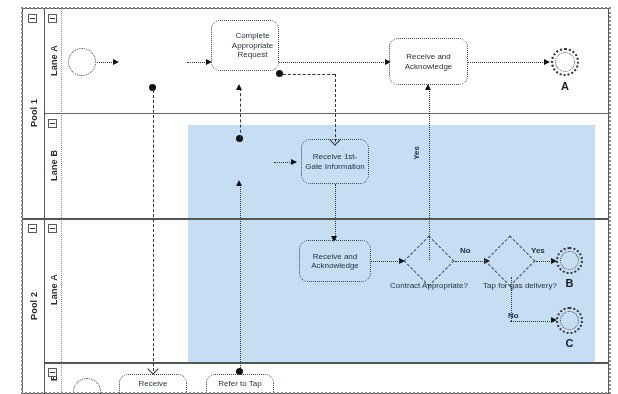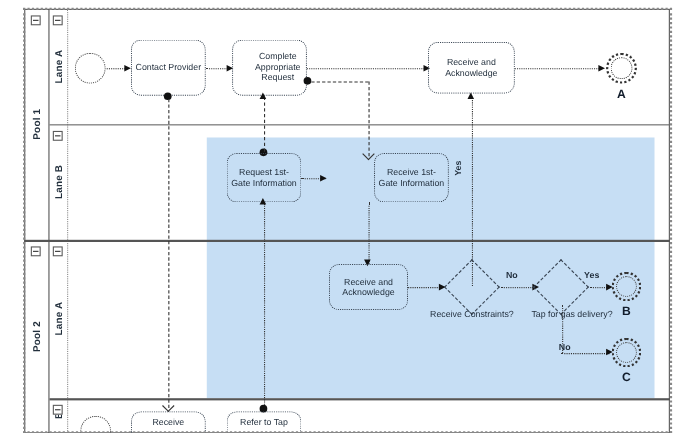--- a/index.html
+++ b/index.html
@@ -95,26 +95,25 @@
   <div class="collapse" style="left:48px;top:119px;"></div>
   <div class="collapse" style="left:28px;top:224px;"></div>
   <div class="collapse" style="left:48px;top:224px;"></div>
   <div class="collapse" style="left:48px;top:368px;"></div>
 
   <div class="start-ev" style="left:68px;top:48px;width:28px;height:28px;"></div>
 
   <div class="conn-h" style="left:97px;top:62px;width:19px;"></div>
   <div class="arrow-r" style="left:113px;top:58.5px;"></div>
 
-  <div class="task" style="left:119px;top:36px;width:68px;height:51px;">Contact Provider</div>
 
   <div class="conn-h" style="left:187px;top:62px;width:22px;"></div>
   <div class="arrow-r" style="left:206px;top:58.5px;"></div>
 
-  <div class="task" style="left:211px;top:36px;width:68px;height:51px;padding-left:18px;">Complete Appropriate Request</div>
+  <div class="task" style="left:211px;top:20px;width:68px;height:51px;padding-left:18px;">Complete Appropriate Request</div>
 
   <div class="conn-h" style="left:279px;top:62px;width:109px;"></div>
   <div class="arrow-r" style="left:385px;top:58.5px;"></div>
 
   <div class="task" style="left:389px;top:38px;width:79px;height:47px;">Receive and Acknowledge</div>
 
   <div class="conn-h" style="left:468px;top:62px;width:79px;"></div>
   <div class="arrow-r" style="left:544px;top:58.5px;"></div>
 
   <div class="end-ev" style="left:551px;top:48px;width:28px;height:28px;"></div>
@@ -126,45 +125,44 @@
 
   <div class="dot" style="left:276px;top:70px;"></div>
   <div class="msg-h" style="left:283px;top:73.5px;width:52px;"></div>
   <div class="msg-v" style="left:334.5px;top:73.5px;height:68px;"></div>
   <div class="arrow-d-open" style="left:331px;top:136px;"></div>
 
   <div class="dot" style="left:236px;top:135px;"></div>
   <div class="msg-v" style="left:239.5px;top:88px;height:50px;"></div>
   <div class="arrow-u" style="left:236px;top:84px;"></div>
 
-  <div class="task" style="left:206px;top:139px;width:68px;height:45px;">Request 1st-Gate Information</div>
 
   <div class="conn-h" style="left:274px;top:162px;width:22px;"></div>
   <div class="arrow-r" style="left:291px;top:158.5px;"></div>
 
-  <div class="task" style="left:301px;top:139px;width:68px;height:45px;margin-left:39px;">Receive 1st-Gate Information</div>
+  <div class="task" style="left:301px;top:139px;width:68px;height:45px;">Receive 1st-Gate Information</div>
 
   <div class="conn-v" style="left:239.5px;top:184px;height:186px;"></div>
   <div class="arrow-u" style="left:236px;top:180px;"></div>
   <div class="dot" style="left:236px;top:368px;"></div>
 
   <div class="conn-v" style="left:334.5px;top:184px;height:56px;"></div>
   <div class="arrow-d" style="left:331px;top:236px;"></div>
 
   <div class="conn-v" style="left:428.5px;top:88px;height:172px;"></div>
   <div class="arrow-u" style="left:425px;top:84px;"></div>
   <div class="edgelabel vert" style="left:412px;top:146px;">Yes</div>
 
   <div class="task" style="left:299px;top:240px;width:72px;height:42px;">Receive and Acknowledge</div>
 
   <div class="conn-h" style="left:371px;top:261px;width:31px;"></div>
   <div class="arrow-r" style="left:399px;top:257.5px;"></div>
 
   <div class="gw" style="left:411px;top:243px;width:36px;height:36px;"></div>
-  <div class="gwlabel" style="left:389px;top:281px;width:80px;">Receive Constraints?</div>
+  <div class="gwlabel" style="left:389px;top:281px;width:80px;">Contract Appropriate?</div>
 
   <div class="conn-h" style="left:455px;top:261px;width:32px;"></div>
   <div class="arrow-r" style="left:484px;top:257.5px;"></div>
   <div class="edgelabel" style="left:460px;top:246px;">No</div>
 
   <div class="gw" style="left:492px;top:243px;width:36px;height:36px;"></div>
   <div class="gwlabel" style="left:480px;top:281px;width:80px;">Tap for gas delivery?</div>
 
   <div class="conn-h" style="left:536px;top:261px;width:18px;"></div>
   <div class="arrow-r" style="left:551px;top:257.5px;"></div>

